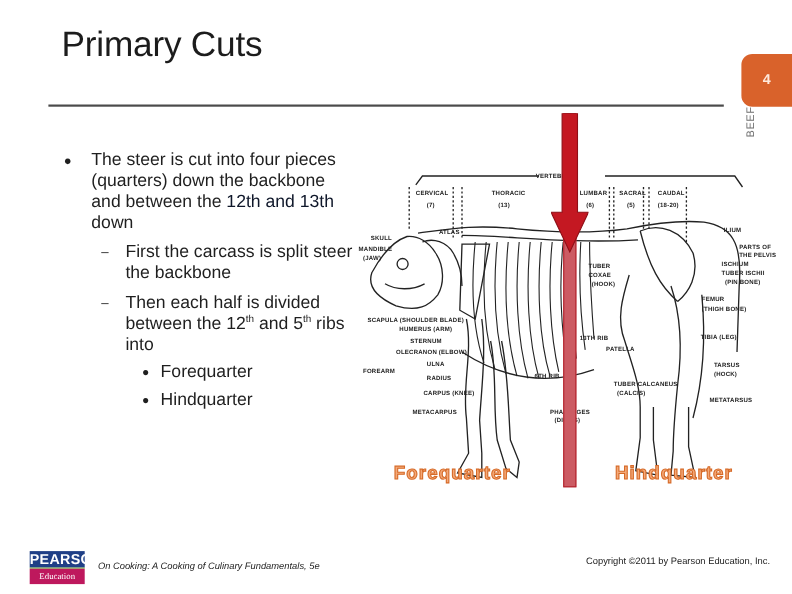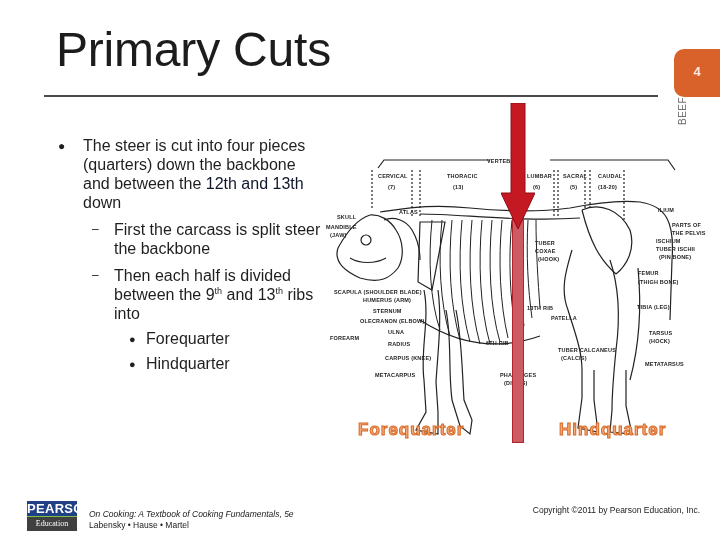--- a/index.html
+++ b/index.html
@@ -1,19 +1,19 @@
 <!DOCTYPE html>
 <html><head>
 <meta charset="utf-8">
 <style>
   * { margin: 0; padding: 0; box-sizing: border-box; }
   html, body { width: 720px; height: 540px; background: #ffffff; overflow: hidden; }
   body { position: relative; font-family: "Liberation Sans", sans-serif; color: #1f1f1f; }
 
-  .title { position: absolute; left: 56px; top: 22px; font-size: 48px; color: #1c1c1c; letter-spacing: -0.2px; }
+  .title { position: absolute; left: 56px; top: 22px; font-size: 32px; color: #1c1c1c; letter-spacing: -0.2px; }
   .title-rule { position: absolute; left: 44px; top: 95px; width: 614px; height: 2px; background: #4a4a4a; }
 
   .slide-badge { position: absolute; left: 674px; top: 49px; width: 46px; height: 48px; background: #d9622b; border-radius: 10px 0 0 10px; }
   .slide-num { position: absolute; left: 0; right: 0; top: 15px; text-align: center; font-size: 13px; font-weight: bold; color: #ffe9dc; }
   .section-tag { position: absolute; left: 677px; top: 125px; font-size: 10px; color: #6f6f6f; transform: rotate(-90deg); transform-origin: left top; letter-spacing: 0.5px; }
 
   .body-text { position: absolute; left: 56px; top: 136px; width: 270px; }
   .l1 { position: relative; padding-left: 27px; font-size: 16px; line-height: 19px; color: #1f1f1f; }
   .l1 .bullet { position: absolute; left: 2px; top: 1px; font-size: 12px; }
   .hl { color: #0f172a; }
@@ -30,21 +30,21 @@
   .fq-label, .hq-label { position: absolute; font-size: 17px; font-weight: bold; color: #f4a978; -webkit-text-stroke: 1px #d66a28; letter-spacing: 1px; }
   .fq-label { left: 358px; top: 420px; }
   .hq-label { left: 559px; top: 420px; }
 
   .red-bar { position: absolute; left: 512px; top: 103px; width: 12px; height: 340px; background: #cc5b63; border: 1px solid #b3232d; }
   .red-arrow { position: absolute; left: 501px; top: 103px; }
 
   .footer-logo { position: absolute; left: 27px; top: 501px; width: 50px; height: 30px; }
   .logo-top { height: 15px; background: #1f3f86; color: #fff; font-size: 13px; font-weight: bold; text-align: center; line-height: 15px; letter-spacing: 0.3px; }
   .logo-stripe { height: 1px; background: #7cc242; }
-  .logo-bottom { height: 14px; background: #404040; color: #fff; font-size: 8px; font-family: "Liberation Serif", serif; text-align: center; line-height: 14px; }
+  .logo-bottom { height: 14px; background: #be185d; color: #fff; font-size: 8px; font-family: "Liberation Serif", serif; text-align: center; line-height: 14px; }
   .footer-book { position: absolute; left: 89px; top: 509px; font-size: 8.5px; color: #222; line-height: 11px; }
   .footer-book .it { font-style: italic; }
   .footer-copy { position: absolute; right: 20px; top: 505px; font-size: 8.5px; color: #222; text-align: left; line-height: 11px; }
 </style>
 </head>
 <body>
 
 <div class="title">Primary Cuts</div>
 <div class="title-rule"></div>
 
@@ -57,21 +57,21 @@
   <div class="l1">
     <span class="bullet">●</span>
     <span>The steer is cut into four pieces (quarters) down the backbone and between the </span><span class="hl">12th and 13th</span><span> down</span>
   </div>
   <div class="l2">
     <span class="dash">–</span>
     <span>First the carcass is split steer the backbone</span>
   </div>
   <div class="l2">
     <span class="dash">–</span>
-    <span>Then each half is divided between the 9</span><sup>th</sup><span> and 13</span><sup>th</sup><span> ribs into</span>
+    <span>Then each half is divided between the 12</span><sup>th</sup><span> and 5</span><sup>th</sup><span> ribs into</span>
   </div>
   <div class="l3">
     <span class="dot">●</span>
     <span>Forequarter</span>
   </div>
   <div class="l3">
     <span class="dot">●</span>
     <span>Hindquarter</span>
   </div>
 </div>
@@ -194,18 +194,17 @@
 
 <div class="fq-label">Forequarter</div>
 <div class="hq-label">Hindquarter</div>
 
 <div class="footer-logo">
   <div class="logo-top">PEARSON</div>
   <div class="logo-stripe"></div>
   <div class="logo-bottom">Education</div>
 </div>
 <div class="footer-book">
-  <div class="it">On Cooking: A Textbook of Cooking Fundamentals, 5e</div>
-  <div>Labensky • Hause • Martel</div>
+  <div class="it">On Cooking: A Cooking of Culinary Fundamentals, 5e</div>
 </div>
 <div class="footer-copy">
   <div>Copyright ©2011 by Pearson Education, Inc.</div>
 </div>
 
 </body></html>

